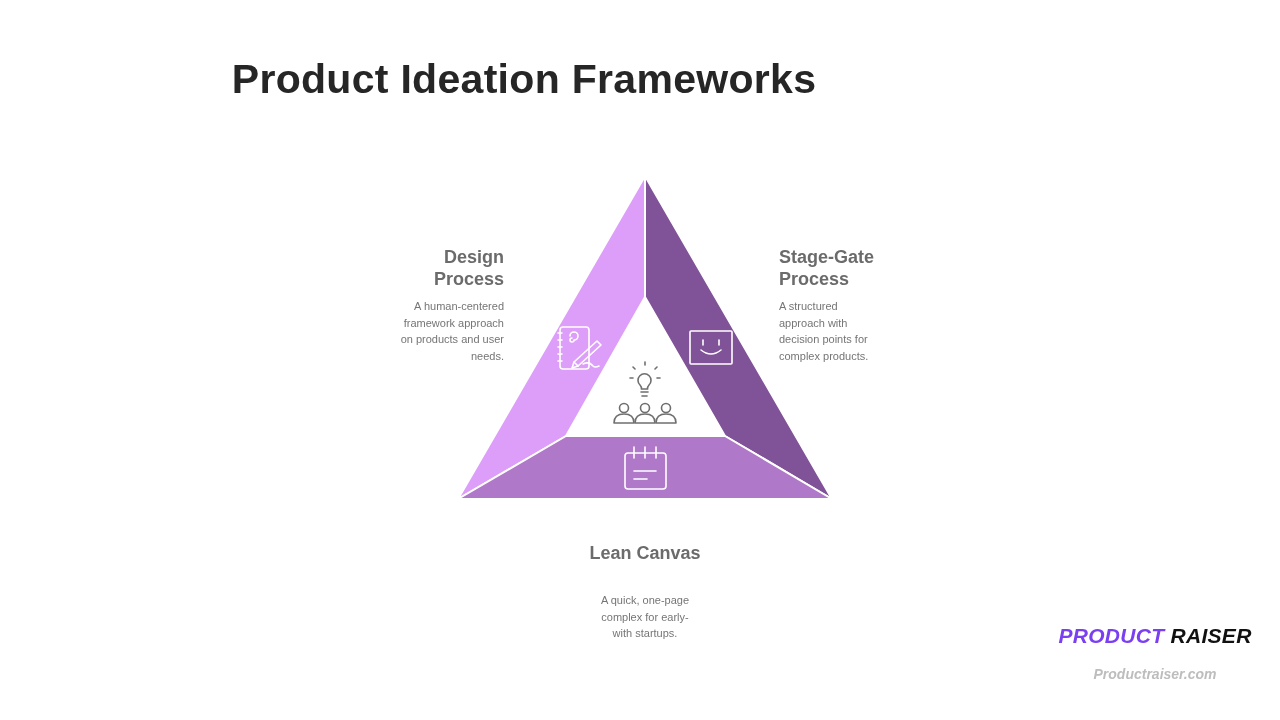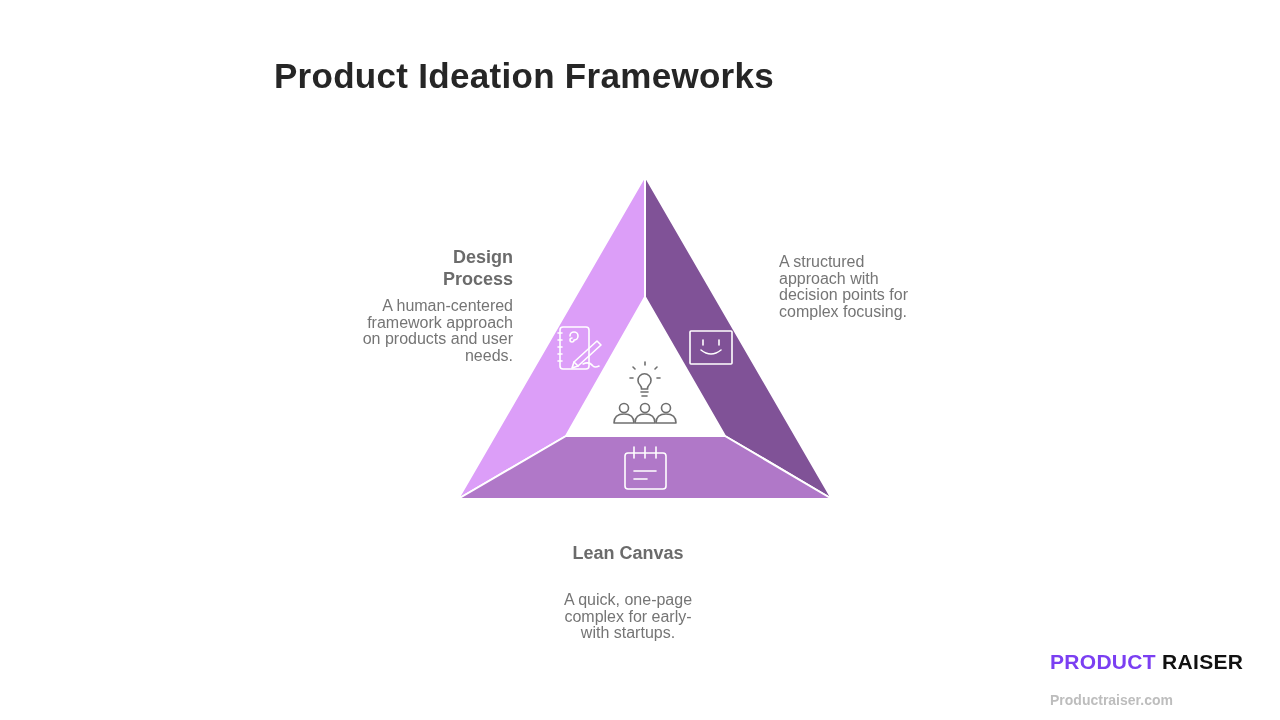--- a/index.html
+++ b/index.html
@@ -1,28 +1,28 @@
 <!DOCTYPE html>
 <html><head>
 <meta charset="utf-8">
 <style>
   html, body { margin:0; padding:0; }
   body { width:1280px; height:720px; background:#ffffff; position:relative; overflow:hidden;
          font-family:"Liberation Sans", "DejaVu Sans", sans-serif; }
   .title { position:absolute; left:0; width:1048px; top:56px; text-align:center;
-           font-size:35px; font-weight:bold; color:#262626; letter-spacing:0.3px; }
+           font-size:41px; font-weight:bold; color:#262626; letter-spacing:0.3px; }
   svg.diagram { position:absolute; left:0; top:0; }
   .block { position:absolute; }
   .block h3 { margin:0; font-size:18px; font-weight:bold; color:#6b6b6b; line-height:22px; }
-  .block p { margin:8px 0 0 0; font-size:16px; color:#757575; line-height:16.5px; }
-  .left { left:341px; width:172px; top:246px; text-align:right; }
+  .block p { margin:8px 0 0 0; font-size:11px; color:#757575; line-height:16.5px; }
+  .left { left:332px; width:172px; top:246px; text-align:right; }
   .right { left:779px; width:150px; top:246px; text-align:left; }
-  .bottom { left:528px; width:200px; top:542px; text-align:center; }
+  .bottom { left:545px; width:200px; top:542px; text-align:center; }
   .bottom p { margin-top:28px; }
-  .brand { position:absolute; right:20px; top:650px; width:210px; }
+  .brand { position:absolute; right:20px; top:624px; text-align:center; width:210px;font-style:italic; }
   .brand-name { font-size:21px; font-weight:bold; letter-spacing:0.3px; white-space:nowrap; }
   .brand-name .b1 { color:#7b3ff2; }
   .brand-name .b2 { color:#111111; }
   .brand-url { margin-top:18px; font-size:14px; font-weight:bold; color:#bdbdbd; }
 </style>
 </head>
 <body>
 
 <div class="title">Product Ideation Frameworks</div>
 
@@ -87,24 +87,26 @@
 <div class="block left">
   <h3><span>Design</span><br>
       <span>Process</span></h3>
   <p><span>A human-centered</span><br>
      <span>framework approach</span><br>
      <span>on products and user</span><br>
      <span>needs.</span></p>
 </div>
 
 <div class="block right">
+  <h3><span>Stage-Gate</span><br>
+      <span>Process</span></h3>
   <p><span>A structured</span><br>
      <span>approach with</span><br>
      <span>decision points for</span><br>
-     <span>complex focusing.</span></p>
+     <span>complex products.</span></p>
 </div>
 
 <div class="block bottom">
   <h3>Lean Canvas</h3>
   <p><span>A quick, one-page</span><br>
      <span>complex for early-</span><br>
      <span>with startups.</span></p>
 </div>
 
 <div class="brand">

